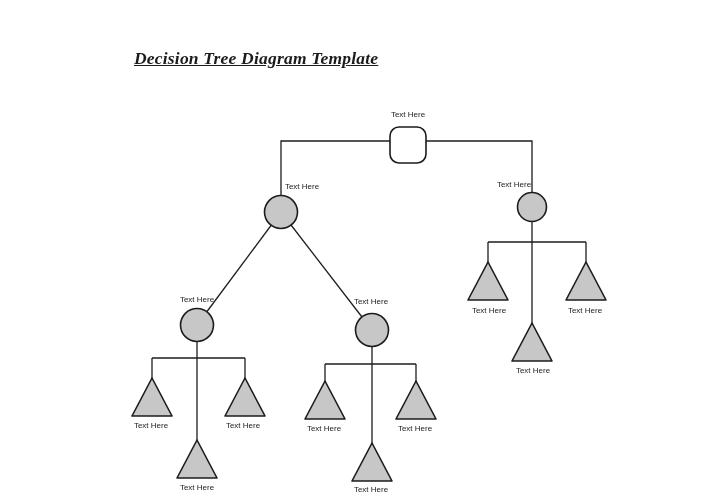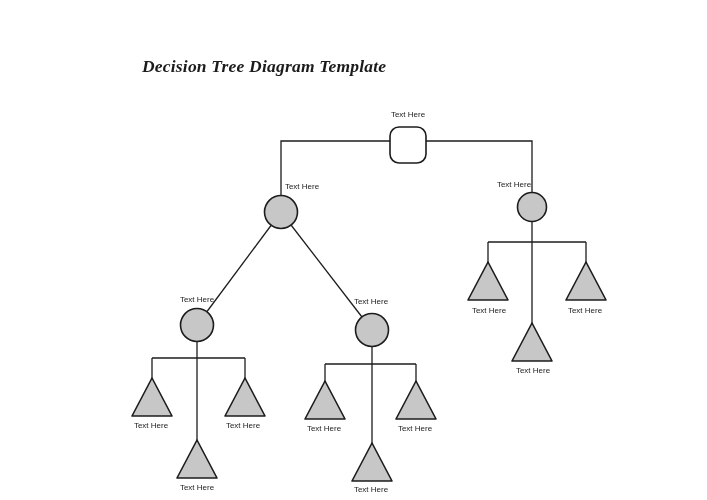--- a/index.html
+++ b/index.html
@@ -12,28 +12,29 @@
     width: 707px;
     height: 500px;
     background: var(--background, #ffffff);
     overflow: hidden;
     font-family: "Liberation Sans", sans-serif;
   }
   .title {
     position: absolute;
     left: 130px;
     top: 44px;
-    margin: 12px;
+    margin: 4px;
     font-family: "Liberation Serif", serif;
     font-style: italic;
     font-weight: bold;
     font-size: 17.5px;
     color: #1b1b1b;
     letter-spacing: 0.2px;
     white-space: nowrap;
+    text-decoration: underline;
   }
   .diagram-svg {
     position: absolute;
     left: 0;
     top: 0;
   }
   .connector {
     stroke: var(--stroke, #1c1c1c);
     stroke-width: 1.3;
     fill: none;

